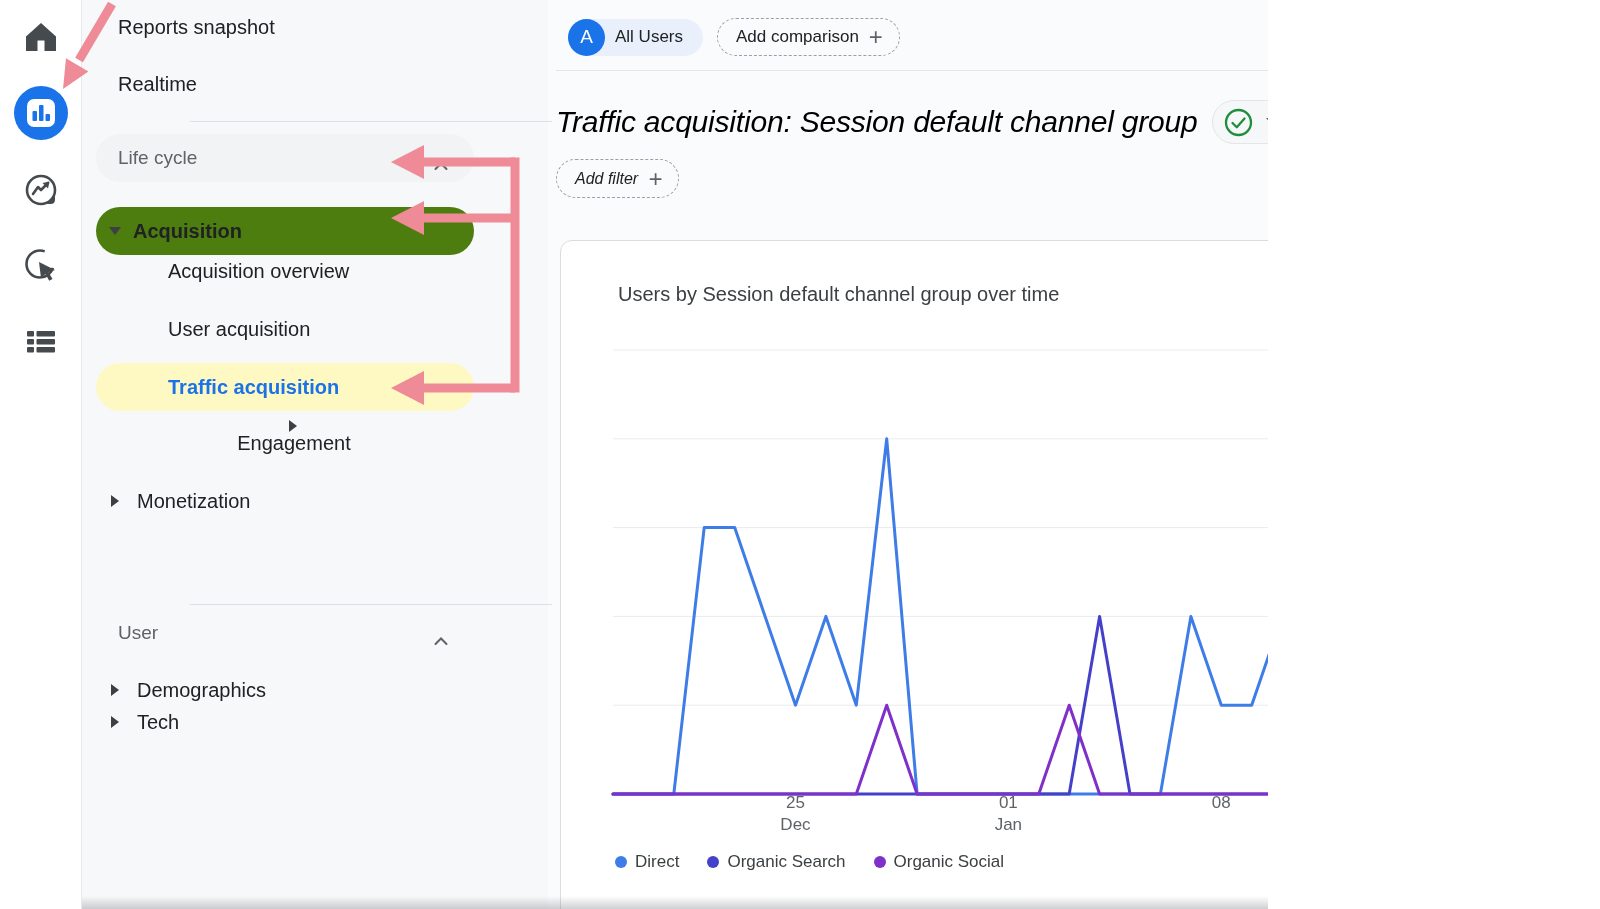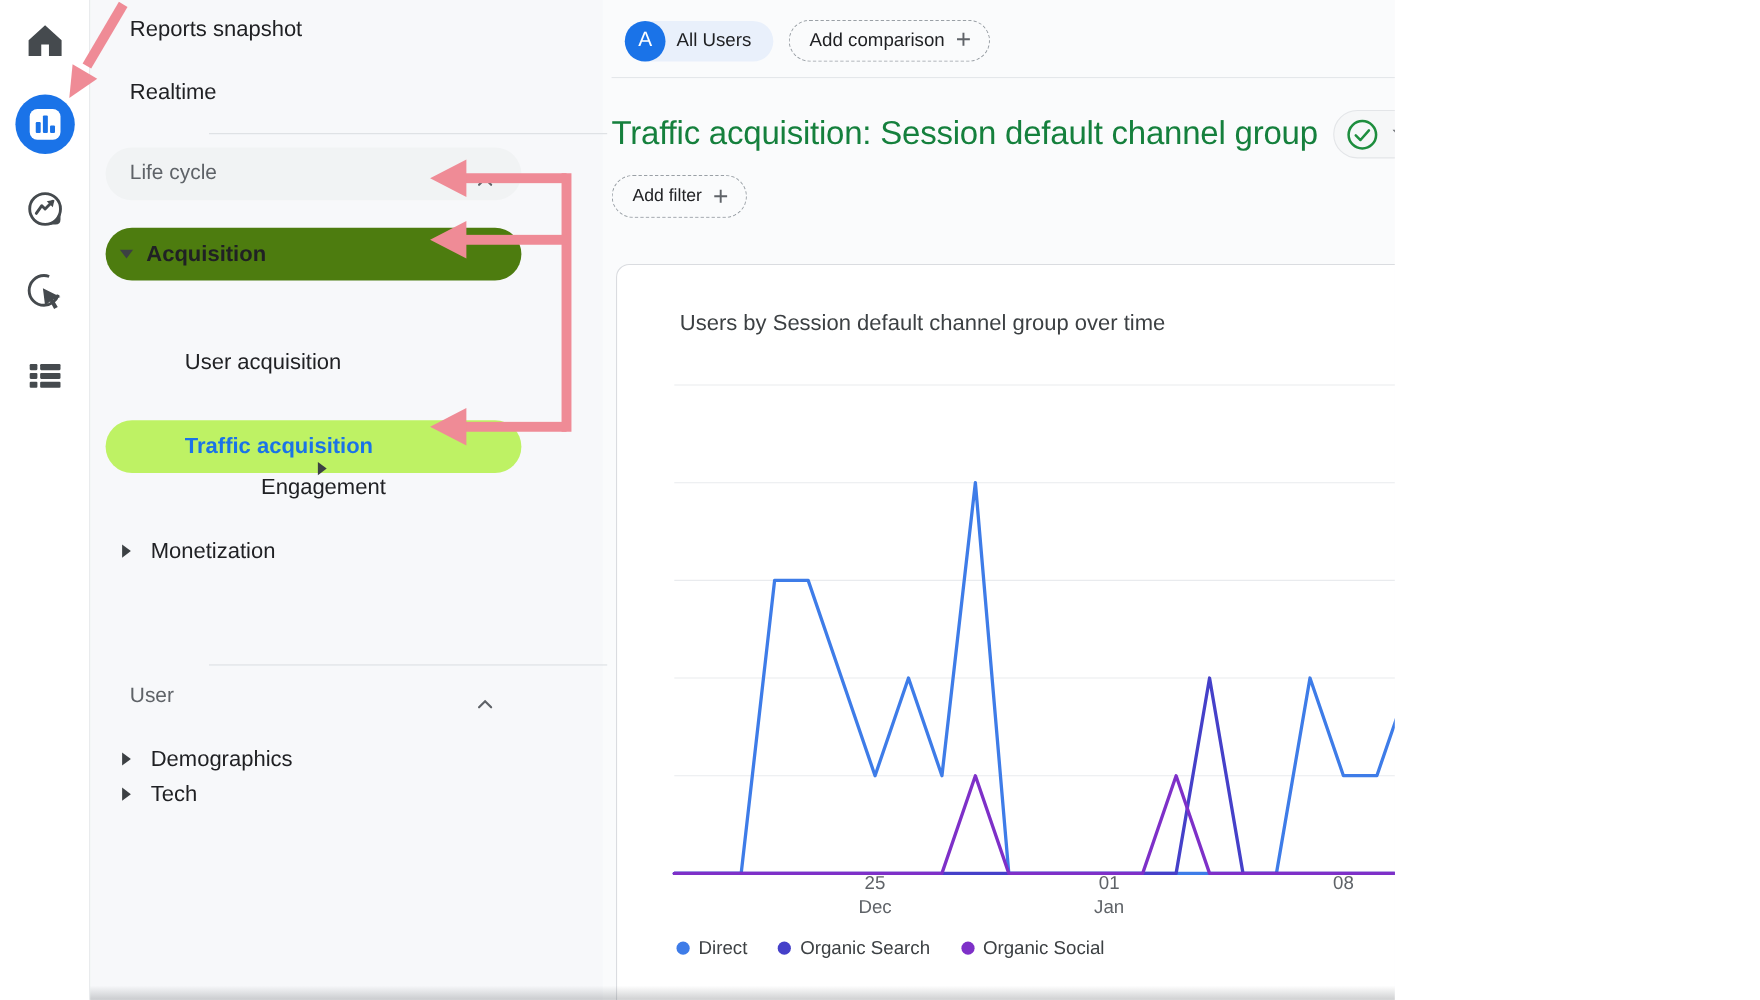--- a/index.html
+++ b/index.html
@@ -34,25 +34,25 @@
   
   .main { position:absolute; left:548px; top:0; width:1052px; height:909px; }
   .chip-row { position:absolute; left:20px; top:18px; display:flex; align-items:center; gap:14px; }
   .aud-chip { display:flex; align-items:center; height:37px; background:#e9f0fb; border-radius:19px; padding-right:20px; cursor:pointer; }
   .avatar { width:37px; height:37px; border-radius:50%; color:#fff; font-size:19px; display:flex; align-items:center; justify-content:center; }
   .aud-chip .lbl { margin-left:10px; font-size:17px; }
   .dash-btn { display:flex; align-items:center; border:1px dashed #9aa0a6; border-radius:20px; background:transparent; height:38px; padding:0 16px 0 18px; font-size:17px; color:#202124; cursor:pointer; font-family:inherit; }
   .dash-btn .plus { font-size:24px; font-weight:400; color:#5f6368; margin-left:10px; line-height:1; }
   .hdr-divider { position:absolute; left:8px; top:70px; width:1060px; height:1px; background:#e4e7ea; }
   .page-title-row { position:absolute; left:8px; top:100px; display:flex; align-items:center; }
-  .page-title { font-size:30px; font-weight:400; color:#15803d; letter-spacing:-0.2px; white-space:nowrap; }
+  .page-title { font-size:30px; font-weight:400; color:#000000; letter-spacing:-0.2px; white-space:nowrap;font-style:italic; }
   .title-pill { display:flex; align-items:center; margin-left:14px; height:44px; border-radius:22px; background:#f6f7f8; border:1px solid #e3e5e8; padding:0 12px 0 10px; gap:12px; cursor:pointer; }
   .pill-caret { width:0; height:0; border-left:7px solid transparent; border-right:7px solid transparent; border-top:8px solid #5f6368; }
   .add-filter-row { position:absolute; left:8px; top:159px; }
-  .add-filter-row .dash-btn { font-size:16px; height:39px; }
+  .add-filter-row .dash-btn { font-size:16px; height:39px;font-style:italic; }
   
   .card { position:absolute; left:12px; top:240px; width:1056px; height:700px; background:#ffffff; border:1px solid #dadce0; border-radius:12px; }
   .card-title { position:absolute; left:57px; top:42px; font-size:20px; color:#3c4043; }
   .legend { position:absolute; left:54px; top:611px; display:flex; align-items:center; gap:28px; }
   .legend-item { display:flex; align-items:center; gap:8px; font-size:17px; color:#3c4043; }
   .legend-dot { width:12px; height:12px; border-radius:50%; display:inline-block; }
   #chart-svg { position:absolute; left:560px; top:330px; z-index:6; }
   
   .annot { position:absolute; left:0; top:0; z-index:40; pointer-events:none; }
   .bottom-shade { position:absolute; left:82px; bottom:0; width:1518px; height:13px; z-index:45; pointer-events:none;
@@ -119,24 +119,27 @@
         <svg width="14" height="9" viewBox="0 0 14 9">
             <polyline points="1.5,7 7,1.5 12.5,7" fill="none" stroke="#5f6368" stroke-width="2" stroke-linecap="round"></polyline>
           </svg>
       </span>
     </div>
 
     <div class="nav-row mid acq-parent" style="top:207px; background:#4d7c0f;">
       <span class="caret-down"></span>
       <span class="lbl">Acquisition</span>
     </div>
+    <div class="nav-row child" style="top:247px;">
+      <span class="lbl">Acquisition overview</span>
+    </div>
     <div class="nav-row child" style="top:305px;">
       <span class="lbl">User acquisition</span>
     </div>
-    <div class="nav-row child active-item" style="top:382px; background:#bef264;align-items:center;">
+    <div class="nav-row child active-item" style="top:363px; background:#fef9c3;align-items:center;">
       <span class="lbl" id="active-link" style="color: rgb(26, 115, 232);">Traffic acquisition</span>
     </div>
     <div class="nav-row mid" style="top:420px;flex-direction:column;">
       <span class="caret-right"></span>
       <span class="lbl">Engagement</span>
     </div>
     <div class="nav-row mid" style="top:477px;">
       <span class="caret-right"></span>
       <span class="lbl">Monetization</span>
     </div>

